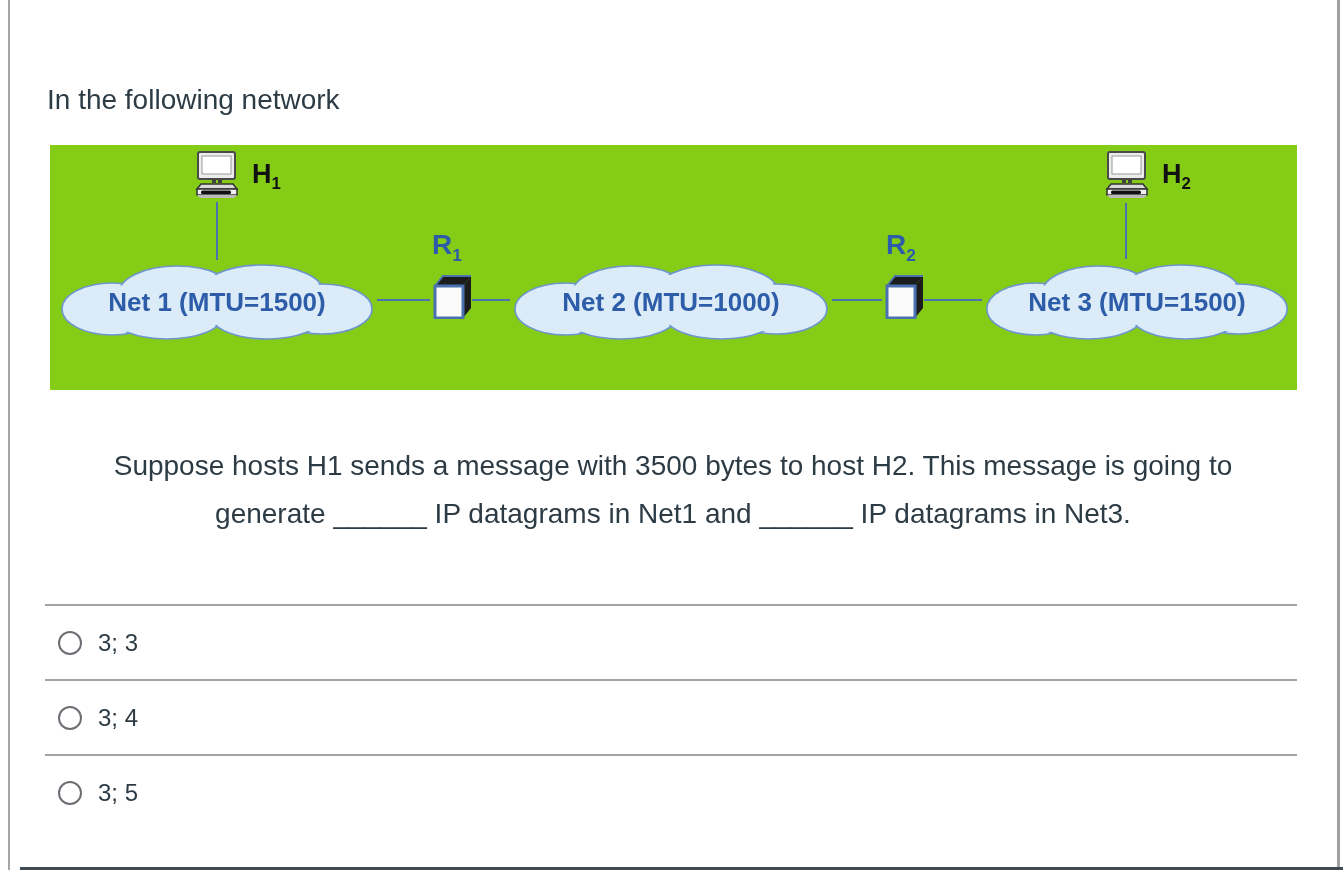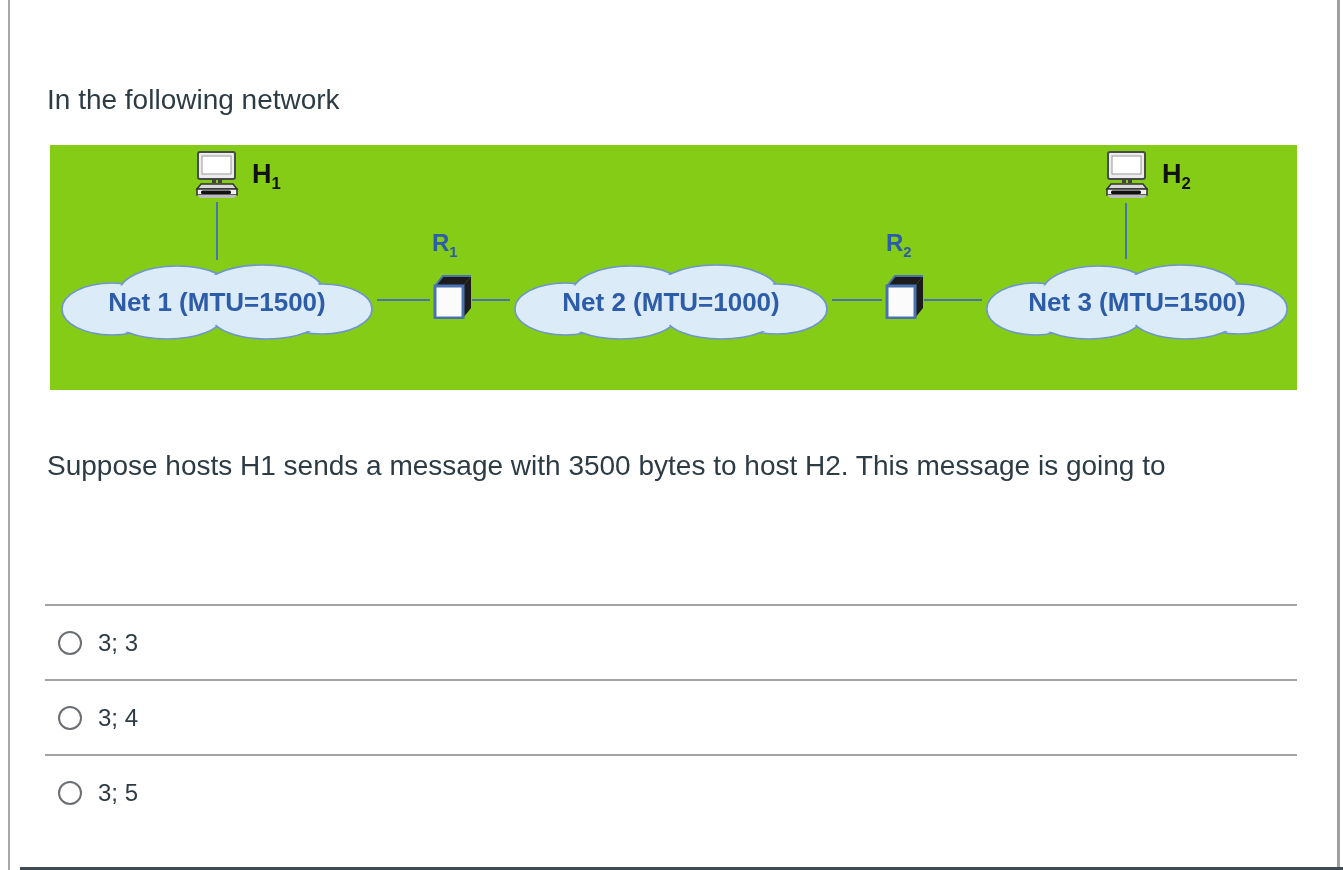--- a/index.html
+++ b/index.html
@@ -19,32 +19,32 @@
   .border-bottom{position:absolute;left:20px;right:0;bottom:0;height:3px;background:#3f4a52;}
 
   .title{position:absolute;left:47px;top:84px;font-size:28px;font-weight:400;color:var(--text-dark);}
 
   
   .diagram{position:absolute;left:50px;top:145px;width:1247px;height:245px;background:#84cc16;}
   .abs{position:absolute;}
   .host-icon{width:46px;height:52px;}
   .host-label{font-size:27px;font-weight:700;color:#111;}
   .host-label sub{font-size:0.62em;}
-  .router-label{font-size:24px;font-weight:700;color:var(--label-blue);}
+  .router-label{font-size:28px;font-weight:700;color:var(--label-blue);}
   .router-label sub{font-size:0.62em;}
   .router-icon{width:42px;height:46px;}
   .vline{width:2px;background:var(--line-blue);}
   .hline{height:2px;background:var(--line-blue);}
   .cloud{position:absolute;}
   .cloud svg{position:absolute;inset:0;width:100%;height:100%;}
   .cloud .net-label{position:absolute;inset:0;display:flex;align-items:center;justify-content:center;
     font-size:26px;font-weight:700;color:var(--label-blue);padding-top:4px;}
 
   
-  .question{position:absolute;left:47px;top:442px;width:1252px;font-size:28px;line-height:48px;color:var(--text-dark);}
+  .question{position:absolute;left:47px;top:442px;width:1252px;font-size:28px;line-height:48px;color:var(--text-dark);text-align:center;}
 
   
   .options{position:absolute;left:45px;top:604px;width:1252px;}
   .option{height:75px;border-top:2px solid #a3a3a3;display:flex;align-items:center;cursor:pointer;}
   .radio{width:24px;height:24px;border:2px solid #6b6f73;border-radius:50%;background:#fff;margin-left:13px;flex:0 0 auto;}
   .option-label{font-size:24px;color:var(--text-dark);margin-left:16px;}
 </style>
 </head>
 <body>
 
@@ -178,20 +178,21 @@
     </svg>
     <div class="abs host-label" style="left:1112px;top:14px;">
       <span>H</span><sub>2</sub>
     </div>
     <div class="abs vline" style="left:1075px;top:58px;height:56px;"></div>
 
   </div>
 
   <div class="question">
     <div>Suppose hosts H1 sends a message with 3500 bytes to host H2. This message is going to</div>
+    <div>generate ______ IP datagrams in Net1 and ______ IP datagrams in Net3.</div>
   </div>
 
   <div class="options">
     <div class="option">
       <div class="radio"></div>
       <div class="option-label">3; 3</div>
     </div>
     <div class="option">
       <div class="radio"></div>
       <div class="option-label">3; 4</div>

